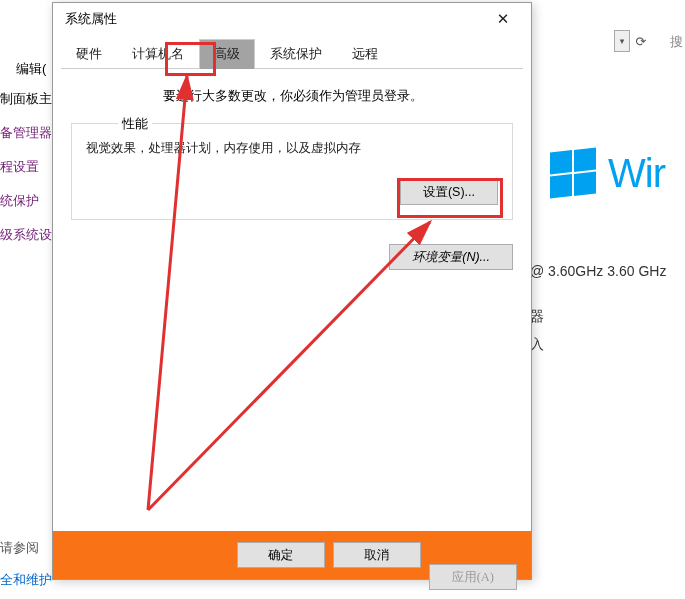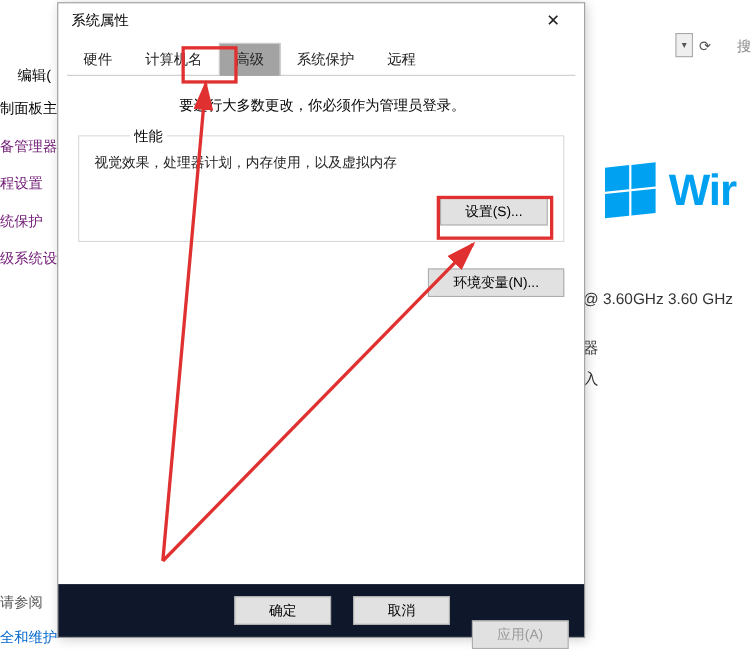--- a/index.html
+++ b/index.html
@@ -104,21 +104,21 @@
     display: grid;
     grid-template-columns: 1fr 1fr;
     grid-template-rows: 1fr 1fr;
     gap: 2px;
     margin-right: 12px;
     transform: skewY(-6deg);
   }
   .bg .rightinfo .winlogo .sq div { background: #00a1f1; }
   .bg .rightinfo .winlogo .txt {
     font-size: 40px;
-    font-weight: 700;
+    font-weight: 400;
     color: #00a1f1;
     letter-spacing: -1px;
     text-align: right;
   }
   .bg .rightinfo .cpu {
     position: absolute;
     top: 263px;
     left: 0;
     font-size: 14px;
     color: #333;
@@ -235,26 +235,27 @@
     justify-content: flex-end;
     padding: 0 18px 8px;
   }
   .dialog .footer {
     position: absolute;
     left: 0;
     right: 0;
     bottom: 0;
     height: 48px;
     border-top: 0;
-    background: #0f172a;
+    background: #f97316;
     display: flex;
     align-items: center;
     justify-content: flex-end;
-    gap: 20px;
+    gap: 8px;
     padding: 0 14px;
+    font-family: Liberation Serif, serif;
   }
 
   
   .anno {
     position: absolute;
     inset: 0;
     pointer-events: none;
   }
   .anno svg { position: absolute; inset: 0; }
   .redbox {
@@ -321,21 +322,21 @@
       <div class="desc">视觉效果，处理器计划，内存使用，以及虚拟内存</div>
       <div class="btnrow">
         <button class="winbtn">设置(S)...</button>
       </div>
     </div>
 
 
   </div>
 
   <div class="envrow">
-    <button class="winbtn" style="min-width:110px;">环境变量(N)...</button>
+    <button class="winbtn" style="min-width:110px;font-style:italic;">环境变量(N)...</button>
   </div>
 
   <div class="footer">
     <button class="winbtn">确定</button>
     <button class="winbtn">取消</button>
     <button class="winbtn disabled">应用(A)</button>
   </div>
 </div>
 
 <div class="anno">

